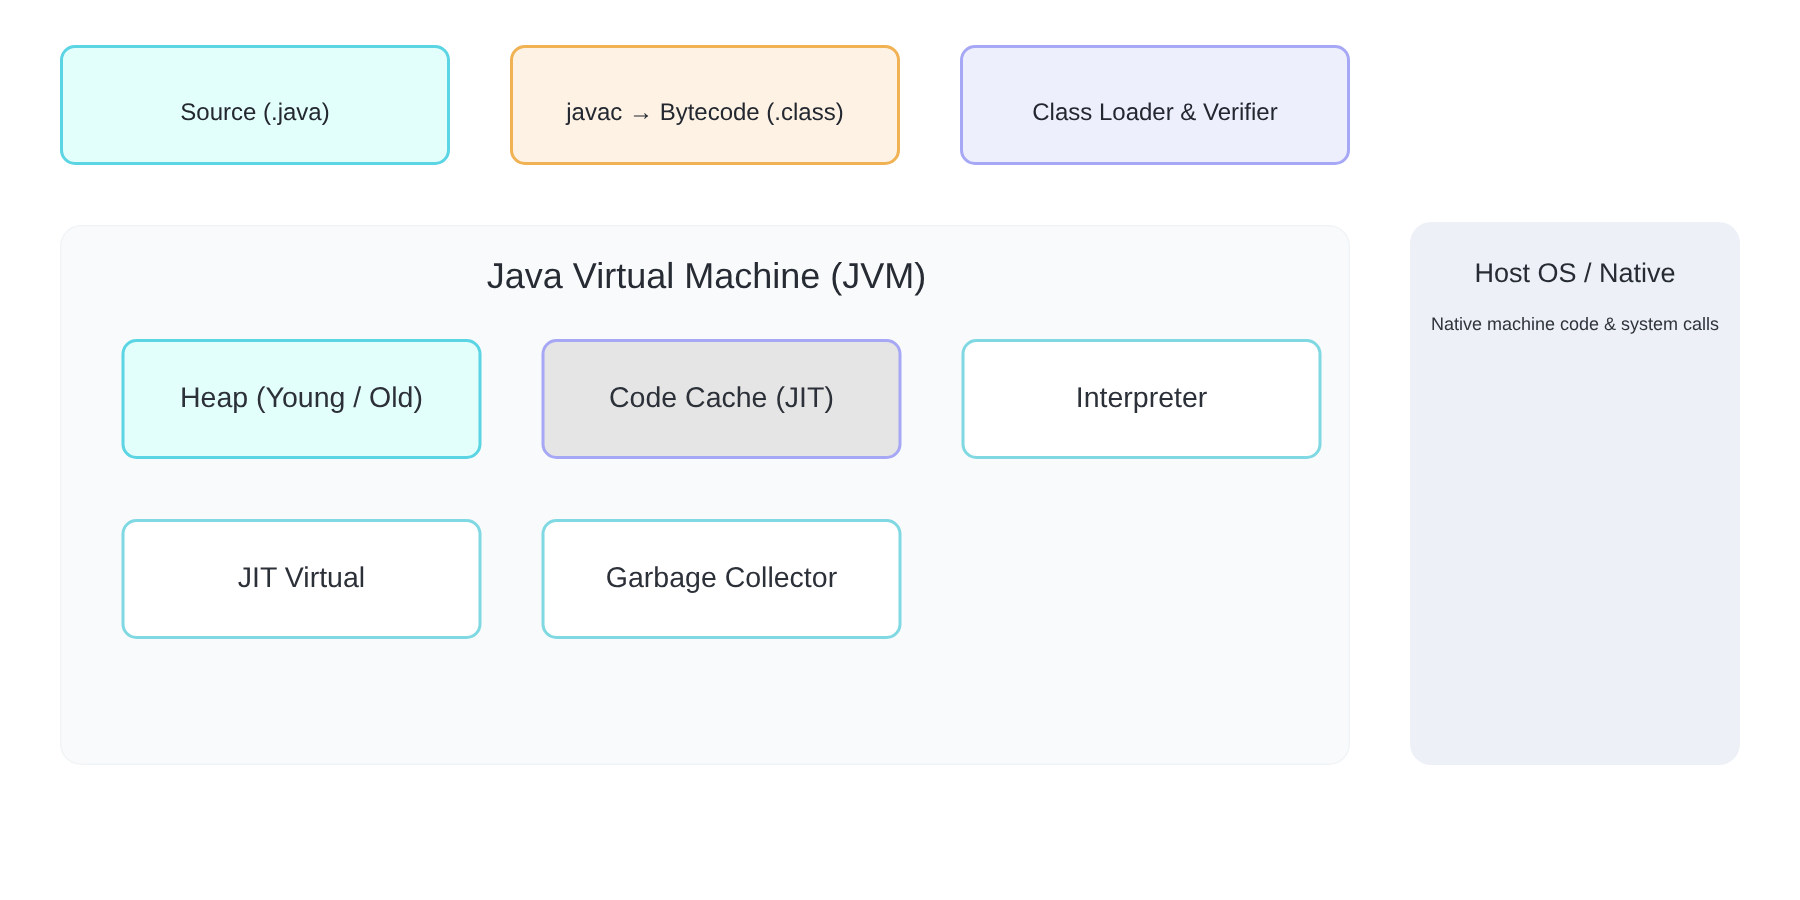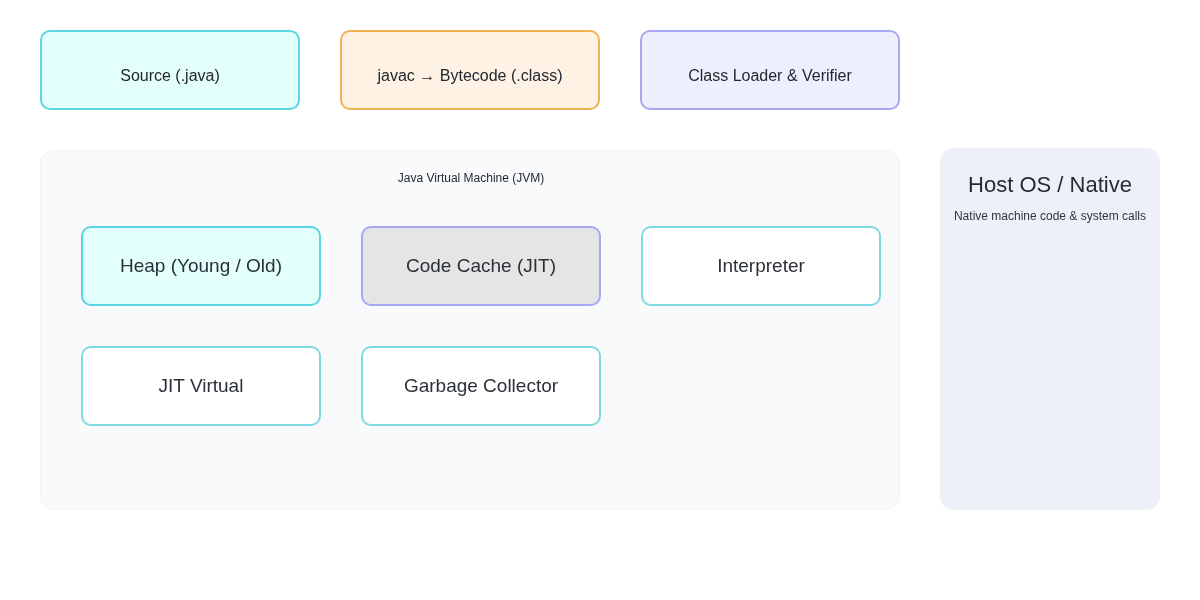--- a/index.html
+++ b/index.html
@@ -65,21 +65,21 @@
     border: 1px solid #f1f4f6;
     border-radius: 14px;
     box-sizing: border-box;
   }
   #jvm-title {
     position: absolute;
     left: 0;
     top: 20px;
     width: 860px;
     text-align: center;
-    font-size: 12px;
+    font-size: 24px;
     color: #272b33;
   }
 
   #jvm-grid {
     position: absolute;
     left: 40px;
     top: 75px;
     width: 800px;
     display: grid;
     grid-template-columns: repeat(3, 240px);
@@ -122,21 +122,21 @@
     background: #edf1f7;
     border-radius: 14px;
     box-sizing: border-box;
   }
   #host-title {
     position: absolute;
     left: 0;
     top: 24px;
     width: 220px;
     text-align: center;
-    font-size: 22px;
+    font-size: 18px;
     color: #272b33;
   }
   #host-sub {
     position: absolute;
     left: 0;
     top: 60px;
     width: 220px;
     text-align: center;
     font-size: 12px;
     color: #2f333b;

